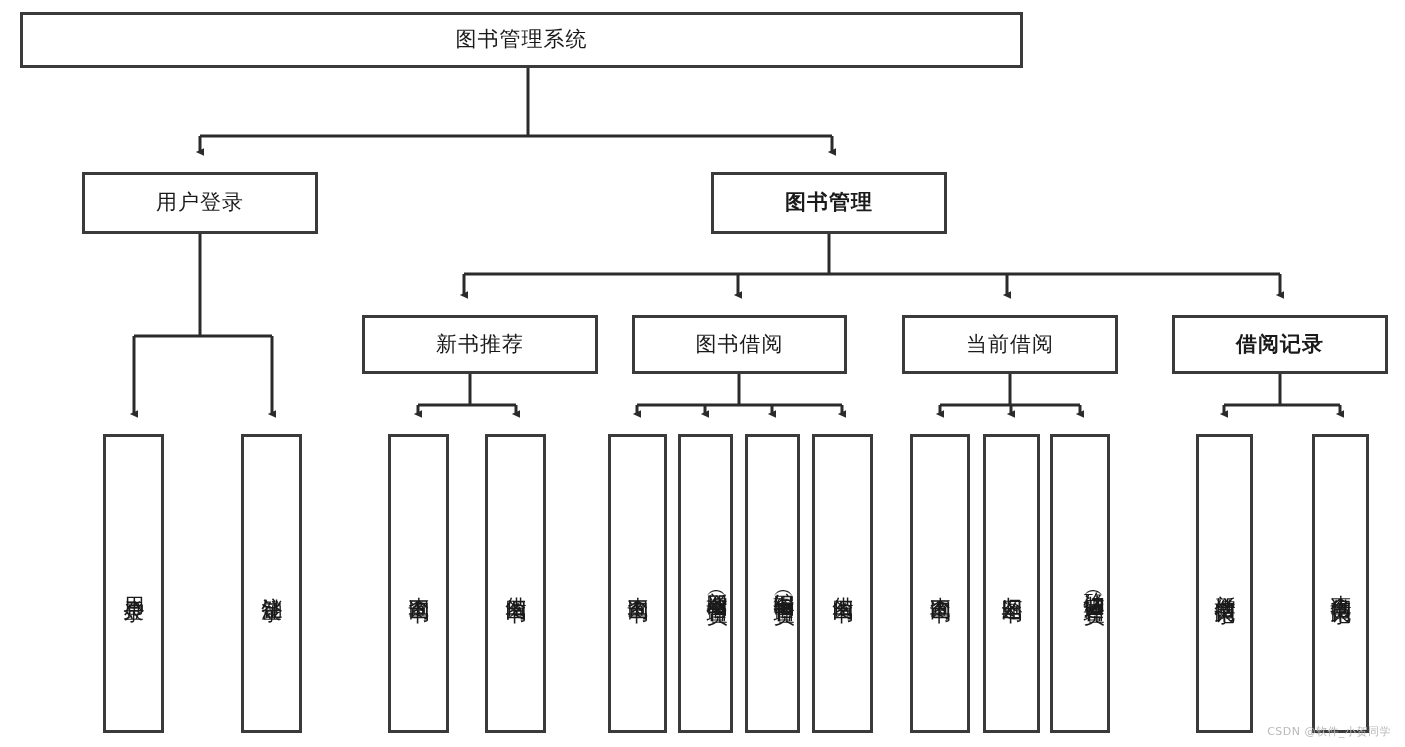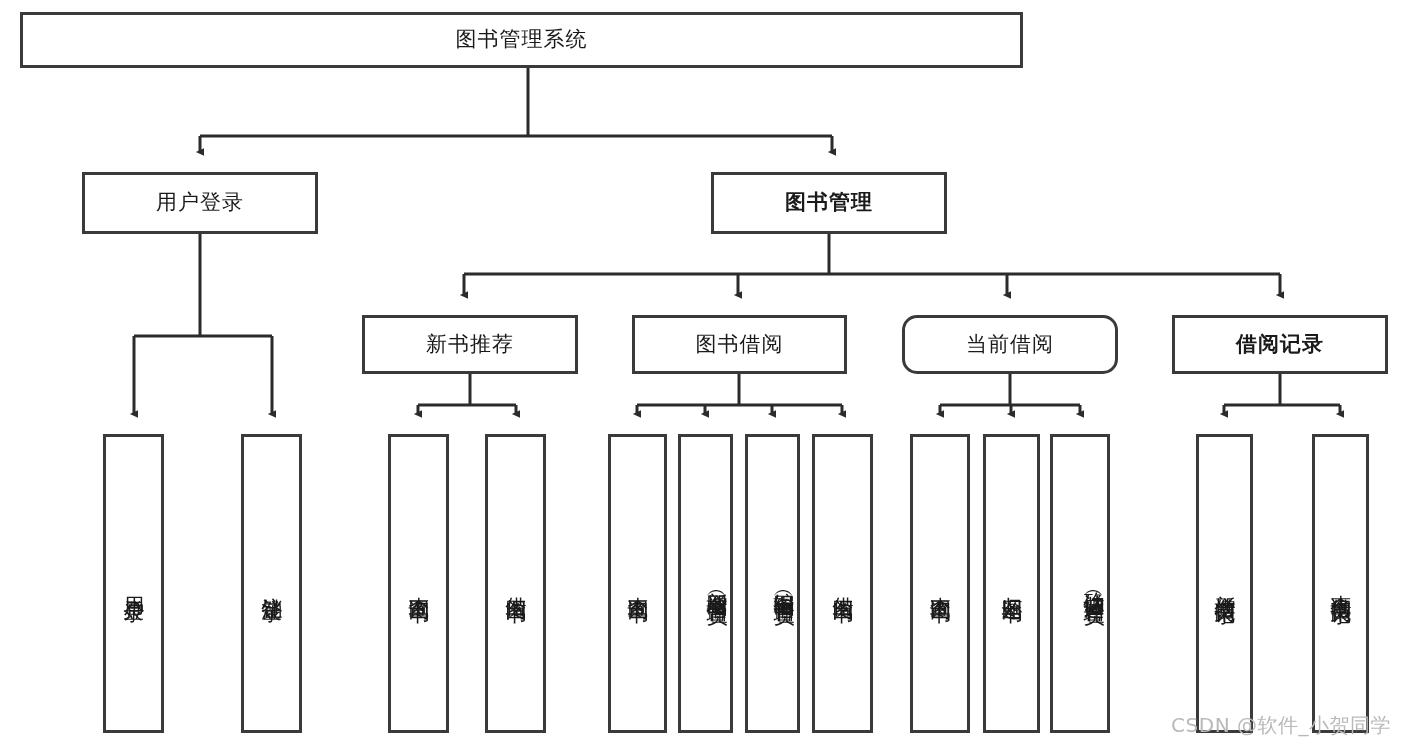--- a/index.html
+++ b/index.html
@@ -56,21 +56,21 @@
     writing-mode: vertical-rl;
     text-orientation: upright;
     display: block;
     text-align: center;
     white-space: normal;
   }
   #watermark {
     position: absolute;
     right: 14px;
     bottom: 8px;
-    font-size: 20px;
+    font-size: 11px;
     color: #b9b9b9;
     letter-spacing: 0.5px;
     white-space: nowrap;
     font-family: "DejaVu Sans", "Liberation Sans", sans-serif;
   }
 </style>
 </head>
 <body>
 
 <div id="diagram-root">
@@ -129,27 +129,27 @@
     <span>图书管理系统</span>
   </div>
 
   <div class="node horizontal" style="left:82px; top:172px; width:236px; height:62px;">
     <span>用户登录</span>
   </div>
   <div class="node horizontal" style="left:711px; top:172px; width:236px; height:62px;font-weight:bold;">
     <span>图书管理</span>
   </div>
 
-  <div class="node horizontal" style="left:362px; top:315px; width:216px; height:59px;">
+  <div class="node horizontal" style="left:362px; top:315px; width:236px; height:59px;">
     <span>新书推荐</span>
   </div>
   <div class="node horizontal" style="left:632px; top:315px; width:215px; height:59px;">
     <span>图书借阅</span>
   </div>
-  <div class="node horizontal" style="left:902px; top:315px; width:216px; height:59px;border-radius:15px;">
+  <div class="node horizontal" style="left:902px; top:315px; width:216px; height:59px;">
     <span>当前借阅</span>
   </div>
   <div class="node horizontal" style="left:1172px; top:315px; width:216px; height:59px;font-weight:bold;">
     <span>借阅记录</span>
   </div>
 
   <div class="node vertical" style="left:103px; top:434px; width:61px; height:299px;">
     <span class="vlabel">用户登录</span>
   </div>
   <div class="node vertical" style="left:241px; top:434px; width:61px; height:299px;">

